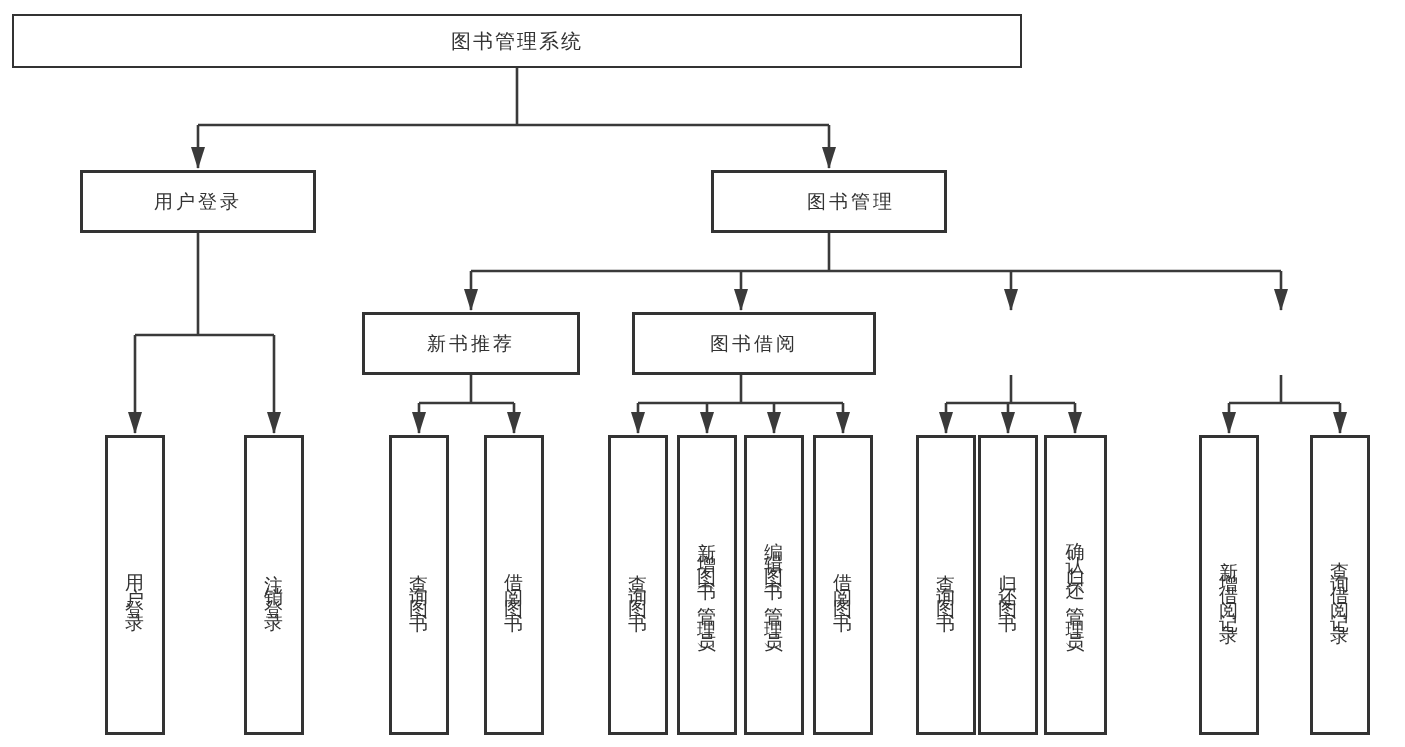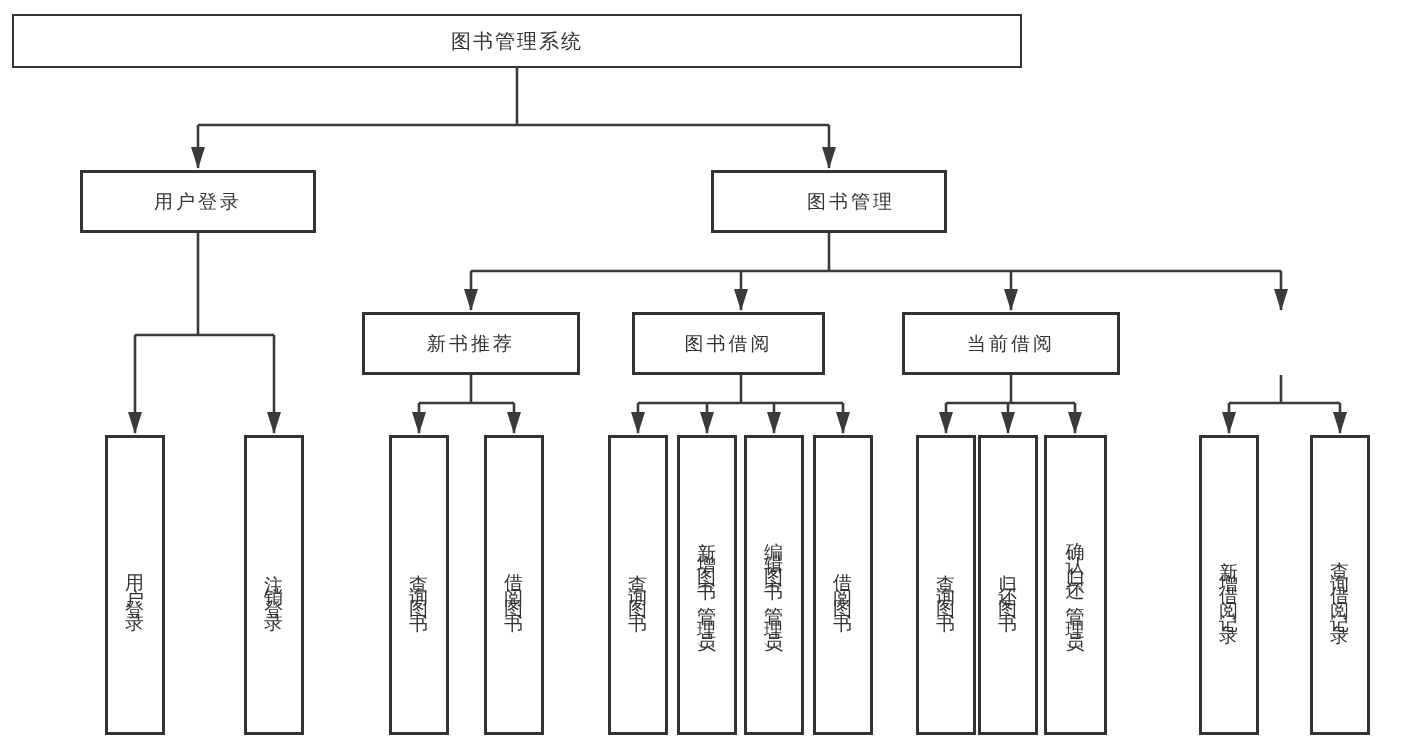--- a/index.html
+++ b/index.html
@@ -25,21 +25,21 @@
     writing-mode:vertical-rl;text-orientation:mixed;
     font-size:19px;letter-spacing:13px;line-height:1;color:#333333;white-space:nowrap;
   }
   
   .n-root{left:12px;top:14px;width:1010px;height:54px;}
   
   .n-user-login{left:80px;top:170px;width:236px;height:63px;}
   .n-book-mgmt{left:711px;top:170px;width:236px;height:63px;padding-left:44px;}
   
   .n-new-book-rec{left:362px;top:312px;width:218px;height:63px;}
-  .n-book-borrow{left:632px;top:312px;width:193px;height:63px;}
+  .n-book-borrow{left:632px;top:312px;width:244px;height:63px;}
   .n-current-borrow{left:902px;top:312px;width:218px;height:63px;}
   .n-borrow-records{left:1172px;top:312px;width:218px;height:63px;}
   
   .leaf{top:435px;width:60px;height:300px;}
   .l-login{left:105px;}
   .l-logout{left:244px;}
   .l-rec-query{left:389px;}
   .l-rec-borrow{left:484px;}
   .l-bb-query{left:608px;}
   .l-bb-add{left:677px;}
@@ -115,23 +115,20 @@
   <div class="node n-book-mgmt">
     <span class="hlabel">图书管理</span>
   </div>
 
   <div class="node n-new-book-rec">
     <span class="hlabel">新书推荐</span>
   </div>
   <div class="node n-book-borrow">
     <span class="hlabel">图书借阅</span>
   </div>
-  <div class="node n-current-borrow">
-    <span class="hlabel">当前借阅</span>
-  </div>
 
   <div class="vnode leaf l-login">
     <span class="vlabel">用户登录</span>
   </div>
   <div class="vnode leaf l-logout">
     <span class="vlabel">注销登录</span>
   </div>
 
   <div class="vnode leaf l-rec-query">
     <span class="vlabel">查询图书</span>

